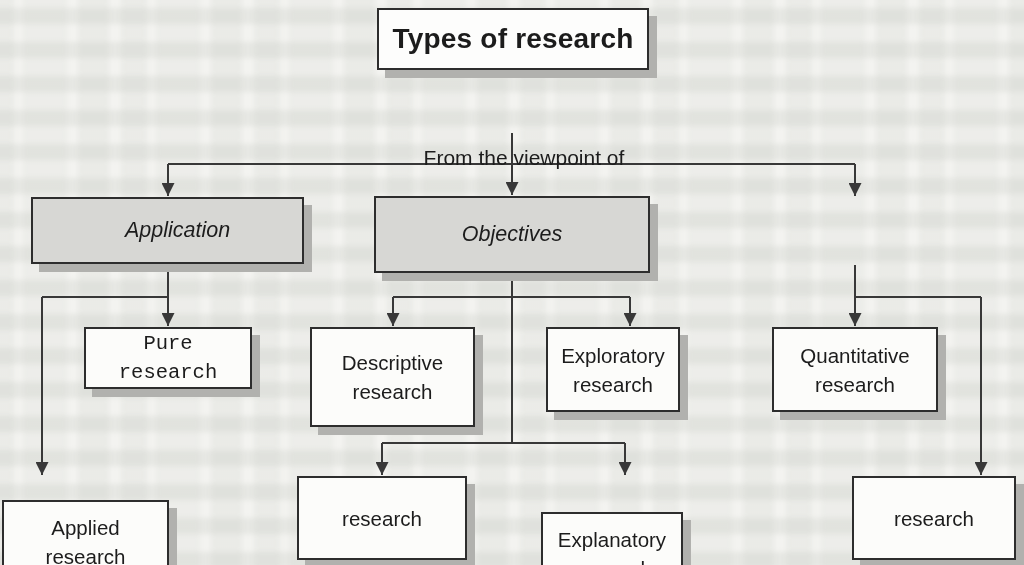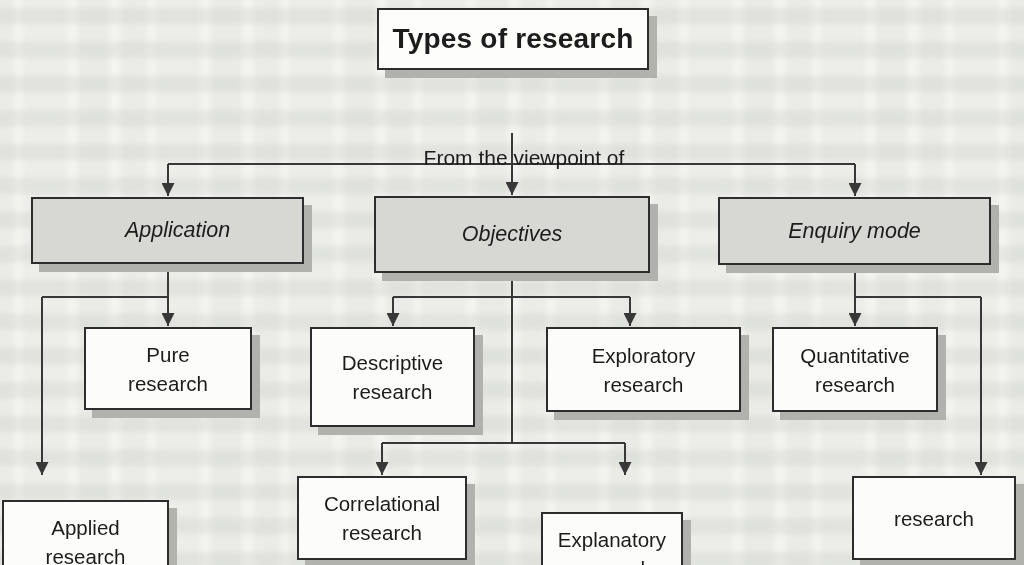--- a/index.html
+++ b/index.html
@@ -36,23 +36,23 @@
   .leaf{background:#fcfcfa;font-size:20.5px;line-height:29px;}
   .viewpoint{
     position:absolute;left:324px;top:102px;width:400px;
     text-align:center;font-size:21px;margin-top:44px;
   }
   
   .b-root         {left:377px;top:8px;  width:272px;height:62px;}
   .b-application  {left:31px; top:197px;width:273px;height:67px;padding-left:20px;}
   .b-objectives   {left:374px;top:196px;width:276px;height:77px;}
   .b-enquiry      {left:718px;top:197px;width:273px;height:68px;}
-  .b-pure         {left:84px; top:327px;width:168px;height:83px;}
+  .b-pure         {left:84px; top:327px;width:168px;height:62px;font-family:Liberation Mono, monospace;}
   .b-descriptive  {left:310px;top:327px;width:165px;height:100px;}
-  .b-exploratory  {left:546px;top:327px;width:195px;height:85px;}
+  .b-exploratory  {left:546px;top:327px;width:134px;height:85px;}
   .b-quantitative {left:772px;top:327px;width:166px;height:85px;align-items:center;}
   .b-applied      {left:2px;  top:500px;width:167px;height:84px;}
   .b-correlational{left:297px;top:476px;width:170px;height:84px;}
   .b-explanatory  {left:541px;top:468px;width:142px;height:84px;margin-top:44px;}
   .b-qualitative  {left:852px;top:476px;width:164px;height:84px;}
 </style>
 </head>
 <body>
 
 <div class="stage">
@@ -99,43 +99,39 @@
   </div>
 
   <div class="viewpoint">From the viewpoint of</div>
 
   <div class="box category b-application">
     <span>Application</span>
   </div>
   <div class="box category b-objectives">
     <span>Objectives</span>
   </div>
-  <div class="box category b-enquiry">
-    <span>Enquiry mode</span>
-  </div>
 
   <div class="box leaf b-pure">
     <span>Pure</span>
     <span>research</span>
   </div>
   <div class="box leaf b-applied">
     <span>Applied</span>
     <span>research</span>
   </div>
 
   <div class="box leaf b-descriptive">
     <span>Descriptive</span>
     <span>research</span>
   </div>
   <div class="box leaf b-exploratory">
     <span>Exploratory</span>
     <span>research</span>
   </div>
   <div class="box leaf b-correlational">
-    <span>Correlational</span>
     <span>research</span>
   </div>
   <div class="box leaf b-explanatory">
     <span>Explanatory</span>
     <span>research</span>
   </div>
 
   <div class="box leaf b-quantitative">
     <span>Quantitative</span>
     <span>research</span>

